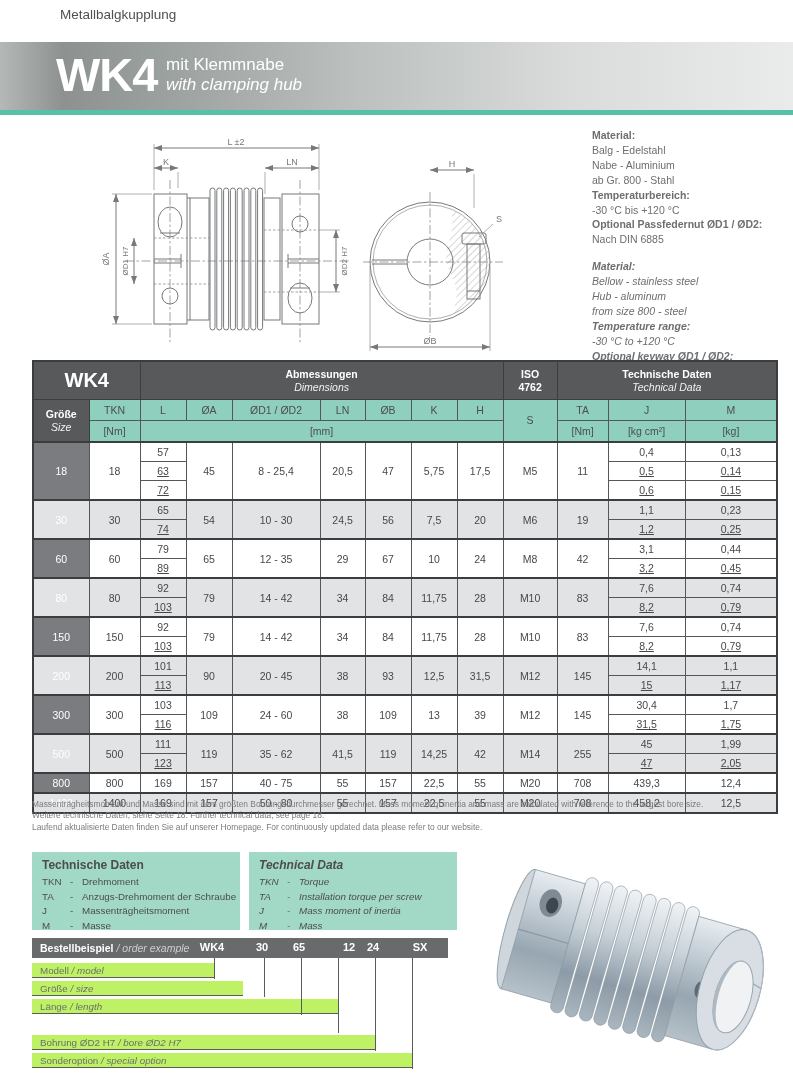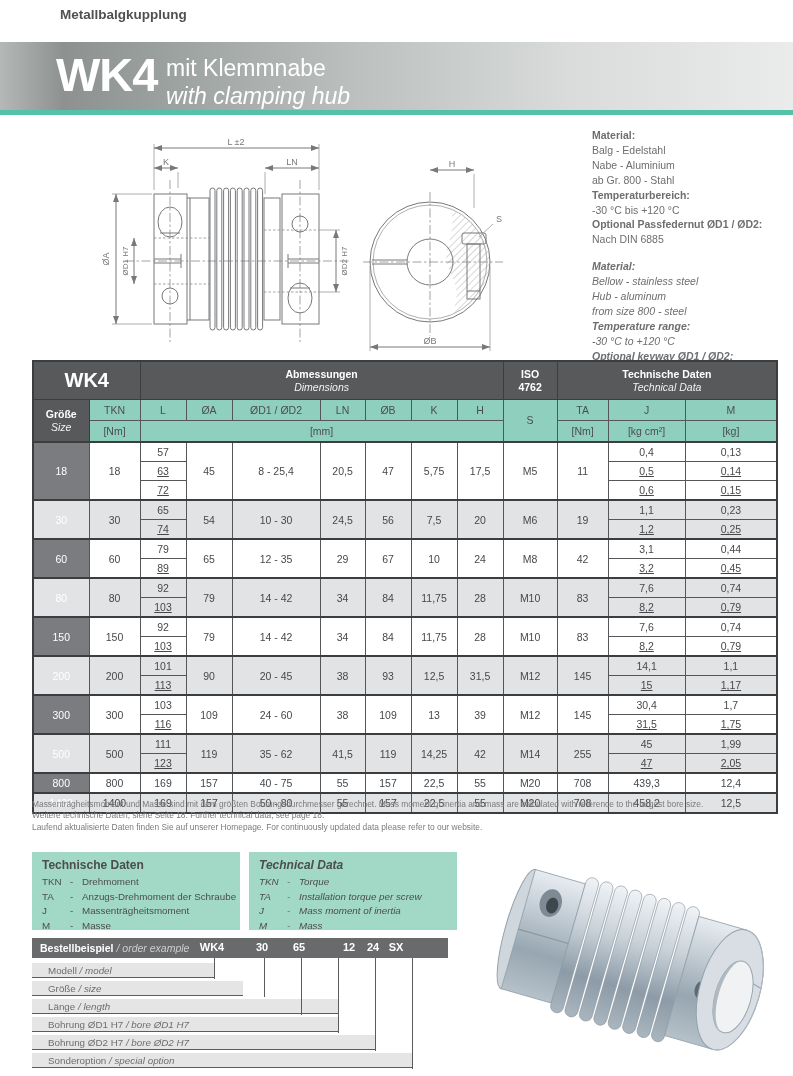--- a/index.html
+++ b/index.html
@@ -1,28 +1,28 @@
 <!DOCTYPE html>
 <html><head>
 <meta charset="utf-8">
 <style>
   html,body{margin:0;padding:0;background:#fff;}
   .page{position:relative;width:793px;height:1076px;background:#ffffff;overflow:hidden;
         font-family:"Liberation Sans",sans-serif;}
 
   
   .toptitle{position:absolute;left:60px;top:6px;font-size:13.5px;line-height:1.3;color:#4f5052;}
-  .toptitle .de{font-weight:bold;}
+  .toptitle .de{font-weight:normal;}
   .toptitle .en{font-style:italic;color:#8f9092;margin-top:28px;}
 
   
   .banner{position:absolute;left:0;top:42px;width:793px;height:68px;
           background:linear-gradient(90deg,#b4b9b7 0%,#8d9290 8%,#9aa09d 20%,#bcc0bf 45%,#d9dcdb 72%,#e9ecea 100%);}
   .banner .model{position:absolute;left:56px;top:5px;font-size:47px;font-weight:bold;color:#fff;letter-spacing:-1px;}
-  .banner .sub{position:absolute;left:166px;top:13px;font-size:23px;color:#fff;line-height:1.2;}
+  .banner .sub{position:absolute;left:166px;top:13px;font-size:17px;color:#fff;line-height:1.2;}
   .banner .sub .en{font-style:italic;}
   .strip{position:absolute;left:0;top:110px;width:793px;height:5px;background:#55c1a8;}
 
   
   .materials{position:absolute;left:592px;top:128px;width:200px;font-size:10.5px;line-height:1.42;color:#6d6e70;}
   .materials .b{font-weight:bold;}
   .materials .blk2{margin-top:12px;font-style:italic;}
 
   
   .dwg{position:absolute;}
@@ -62,22 +62,22 @@
   .legend .row{display:flex;font-size:9.8px;line-height:1.5;}
   .legend .a{width:28px;}
   .legend .d{width:12px;}
 
   
   .order{position:absolute;left:32px;top:938px;width:416px;height:134px;}
   .order .hdr{position:absolute;left:0;top:0;width:416px;height:20px;background:#696a6c;}
   .order .hdr .t{position:absolute;left:8px;top:4px;font-size:10.5px;font-weight:bold;color:#fff;}
   .order .hdr .t .en{font-weight:normal;font-style:italic;color:#cdcecf;}
   .order .code{position:absolute;top:3px;transform:translateX(-50%);font-size:11px;font-weight:bold;color:#fff;}
-  .order .row{position:absolute;left:0;height:15px;background:#e5e5e5;border-bottom:1px solid #5a5b5d;
-              font-size:9.8px;color:#6d6e70;line-height:15px;padding-left:16px;box-sizing:border-box;}
+  .order .row{position:absolute;left:0;height:15px;background:#bef264;border-bottom:1px solid #5a5b5d;
+              font-size:9.8px;color:#6d6e70;line-height:15px;padding-left:8px;box-sizing:border-box;}
   .order .row .en{font-style:italic;}
   .order .vline{position:absolute;width:1px;background:#5a5b5d;top:20px;}
 
   .render{position:absolute;left:466px;top:846px;}
 </style>
 </head>
 <body>
 
 <div class="page">
 
@@ -561,26 +561,25 @@
     <div class="hdr">
       <div class="t">
         <span>Bestellbeispiel</span>
         <span class="en"> / </span><span class="en">order example</span>
       </div>
       <span class="code" style="left:180px">WK4</span>
       <span class="code" style="left:230px">30</span>
       <span class="code" style="left:267px">65</span>
       <span class="code" style="left:317px">12</span>
       <span class="code" style="left:341px">24</span>
-      <span class="code" style="left:364px">SX</span>
+      <span class="code" style="left:388px">SX</span>
     </div>
     <div class="row" style="top:25px;width:183px"><span>Modell</span><span class="en"> / </span><span class="en">model</span></div>
     <div class="row" style="top:43px;width:211px"><span>Größe</span><span class="en"> / </span><span class="en">size</span></div>
     <div class="row" style="top:61px;width:307px"><span>Länge</span><span class="en"> / </span><span class="en">length</span></div>
-    <div class="row" style="top:79px;width:307px"><span>Bohrung ØD1 H7</span><span class="en"> / </span><span class="en">bore ØD1 H7</span></div>
     <div class="row" style="top:97px;width:344px"><span>Bohrung ØD2 H7</span><span class="en"> / </span><span class="en">bore ØD2 H7</span></div>
     <div class="row" style="top:115px;width:381px"><span>Sonderoption</span><span class="en"> / </span><span class="en">special option</span></div>
     <div class="vline" style="left:182px;height:21px"></div>
     <div class="vline" style="left:232px;height:39px"></div>
     <div class="vline" style="left:269px;height:57px"></div>
     <div class="vline" style="left:306px;height:75px"></div>
     <div class="vline" style="left:343px;height:93px"></div>
     <div class="vline" style="left:380px;height:111px"></div>
   </div>
 

